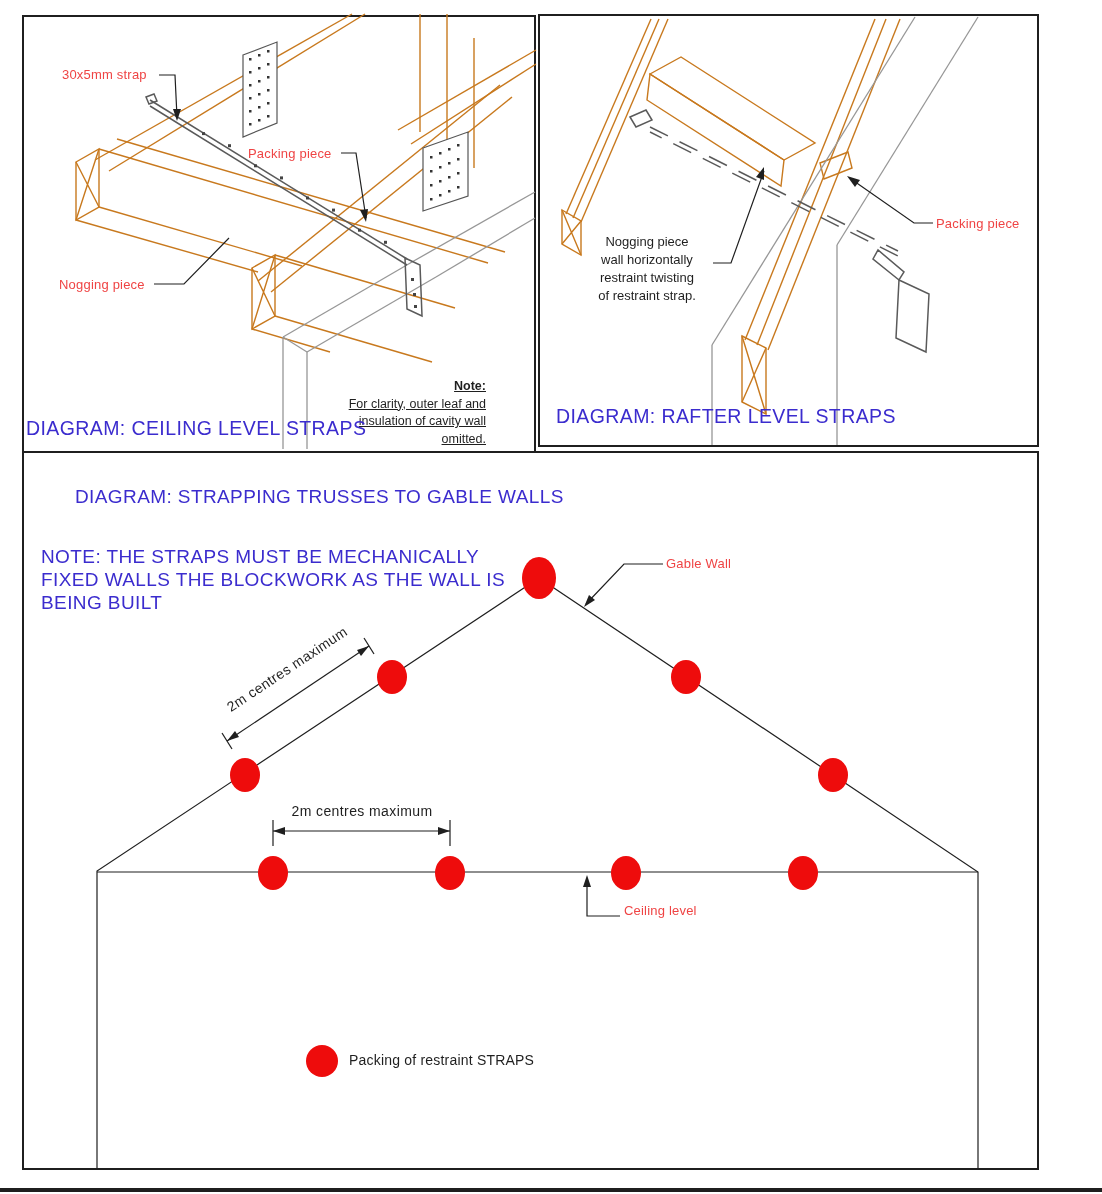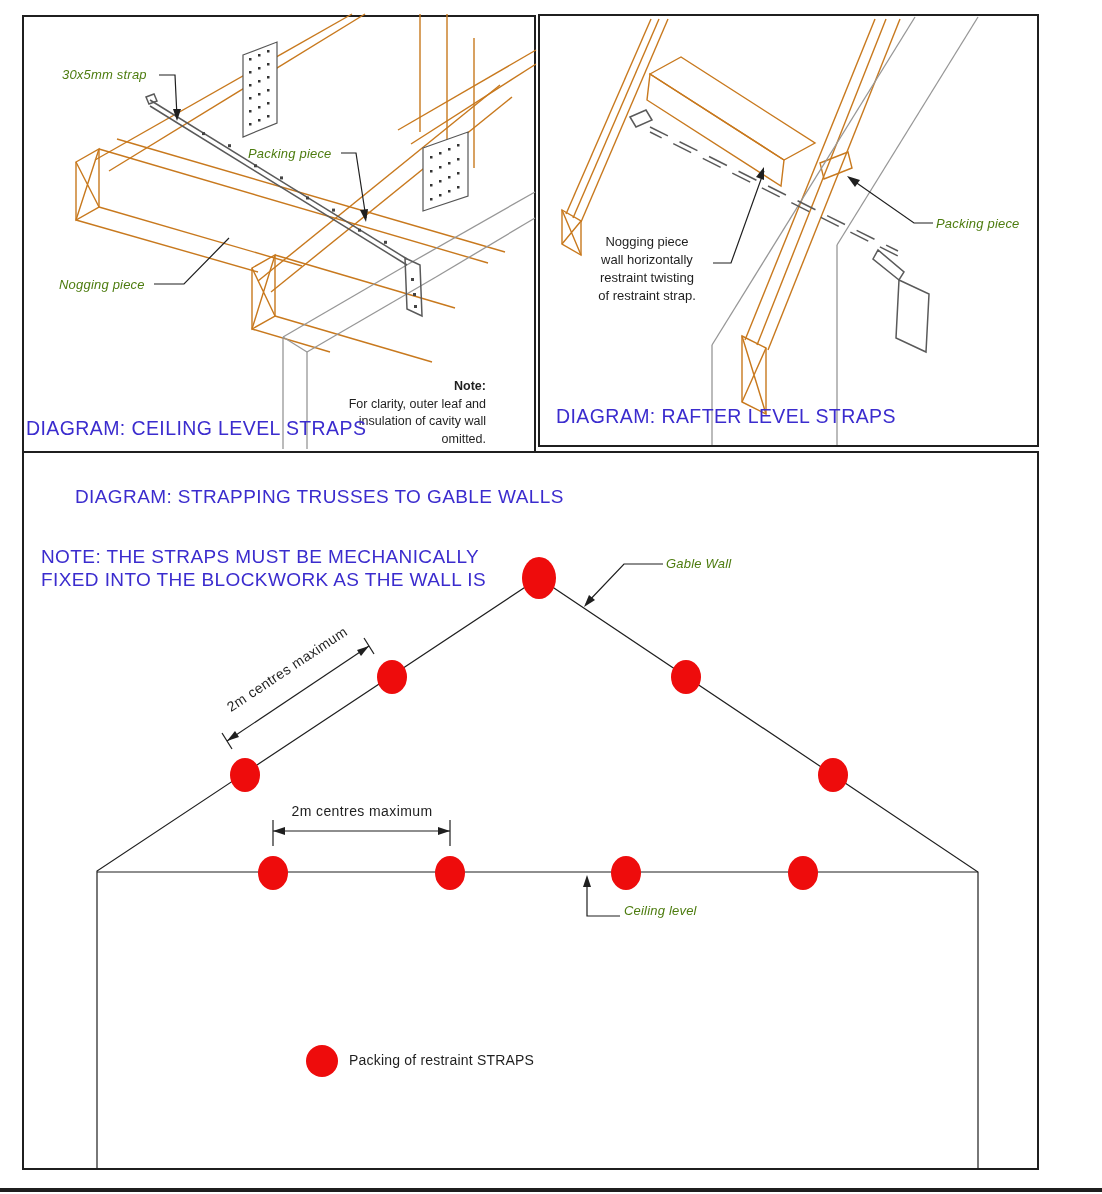--- a/index.html
+++ b/index.html
@@ -5,21 +5,21 @@
   html,body{margin:0;padding:0;background:#ffffff;}
   .sheet{
     position:relative;width:1102px;height:1194px;background:#fff;
     font-family:"Liberation Sans", sans-serif;color:#1f1f1f;overflow:hidden;
   }
   .panel{position:absolute;border:2px solid #1f1f1f;background:transparent;box-sizing:border-box;}
   .panel-ceiling{left:22px;top:15px;width:514px;height:438px;}
   .panel-rafter{left:538px;top:14px;width:501px;height:433px;}
   .panel-gable{left:22px;top:451px;width:1017px;height:719px;}
   svg.art{position:absolute;left:0;top:0;width:1102px;height:1194px;pointer-events:none;}
-  .lbl{position:absolute;white-space:nowrap;font-size:13px;letter-spacing:.2px;color:#4d7c0f;font-style:italic;}
+  .lbl{position:absolute;white-space:nowrap;font-size:13px;letter-spacing:.2px;color:#ef4444;}
   .title{position:absolute;white-space:nowrap;font-size:19.5px;letter-spacing:.4px;color:var(--accent-blue,#3b2cce);}
   .bignote{position:absolute;white-space:nowrap;font-size:19px;letter-spacing:.4px;color:var(--accent-blue,#3b2cce);line-height:23px;}
   .noteblock{position:absolute;text-align:right;font-size:12.5px;line-height:17.5px;}
   .noteblock .nh{font-weight:bold;}
   .nogblock{position:absolute;text-align:center;font-size:13px;line-height:18px;}
   .dim-rot{position:absolute;white-space:nowrap;font-size:14px;letter-spacing:.4px;
     transform:translate(-50%,-50%) rotate(-33.6deg);}
   .dim-h{position:absolute;white-space:nowrap;font-size:14px;letter-spacing:.4px;text-align:center;width:180px;}
   .legend-lbl{position:absolute;white-space:nowrap;font-size:14px;letter-spacing:.2px;}
   .bottom-rule{position:absolute;left:0;top:1188px;width:1102px;height:4px;background:#1f1f1f;}
@@ -213,41 +213,42 @@
         <ellipse cx="450" cy="873" rx="15" ry="17" class="red"></ellipse>
         <ellipse cx="626" cy="873" rx="15" ry="17" class="red"></ellipse>
         <ellipse cx="803" cy="873" rx="15" ry="17" class="red"></ellipse>
       </g>
     <ellipse class="red" cx="322" cy="1061" rx="16" ry="16"></ellipse>
   </svg>
 
   <div class="lbl" style="left:62px;top:67px;">30x5mm strap</div>
   <div class="lbl" style="left:248px;top:146px;">Packing piece</div>
   <div class="lbl" style="left:59px;top:277px;">Nogging piece</div>
-  <div class="noteblock" style="left:308px;top:378px;width:178px;">
+  <div class="noteblock" style="left:308px;top:378px;width:178px;text-decoration:underline;">
     <div class="nh">Note:</div>
     <div>For clarity, outer leaf and</div>
     <div>insulation of cavity wall</div>
     <div>omitted.</div>
   </div>
   <div class="title" style="left:26px;top:417px;">DIAGRAM: CEILING LEVEL STRAPS</div>
 
   <div class="nogblock" style="left:583px;top:233px;width:128px;">
     <div>Nogging piece</div>
     <div>wall horizontally</div>
     <div>restraint twisting</div>
     <div>of restraint strap.</div>
   </div>
   <div class="lbl" style="left:936px;top:216px;">Packing piece</div>
   <div class="title" style="left:556px;top:405px;">DIAGRAM: RAFTER LEVEL STRAPS</div>
 
   <div class="title" style="left:75px;top:486px;font-size:19px;">DIAGRAM: STRAPPING TRUSSES TO GABLE WALLS</div>
   <div class="bignote" style="left:41px;top:545px;">
     <div>NOTE: THE STRAPS MUST BE MECHANICALLY</div>
-    <div>FIXED INTO THE BLOCKWORK AS THE WALL IS</div>
+    <div>FIXED WALLS THE BLOCKWORK AS THE WALL IS</div>
+    <div>BEING BUILT</div>
   </div>
   <div class="lbl" style="left:666px;top:556px;">Gable Wall</div>
   <div class="lbl" style="left:624px;top:903px;">Ceiling level</div>
   <div class="dim-rot" style="left:287px;top:669px;">2m centres maximum</div>
   <div class="dim-h" style="left:272px;top:803px;">2m centres maximum</div>
   <div class="legend-lbl" style="left:349px;top:1052px;">Packing of restraint STRAPS</div>
 
   <div class="bottom-rule"></div>
 </div>
 

